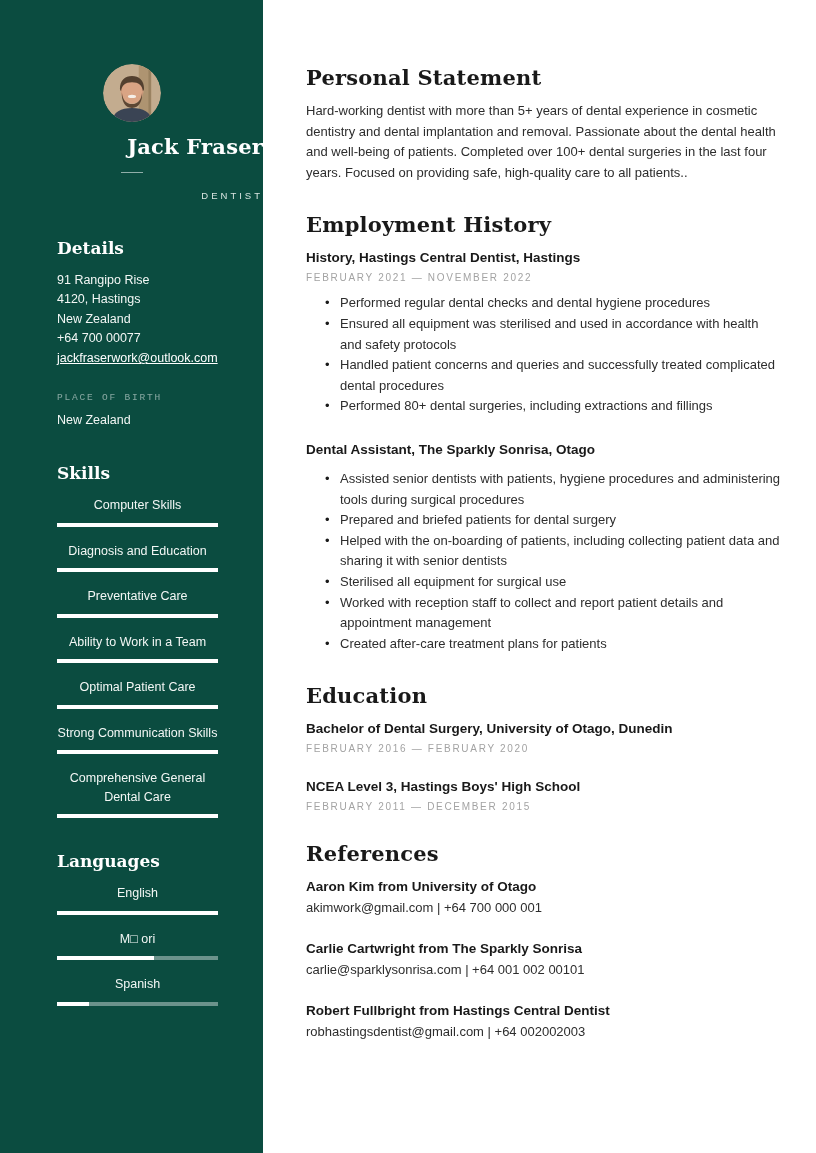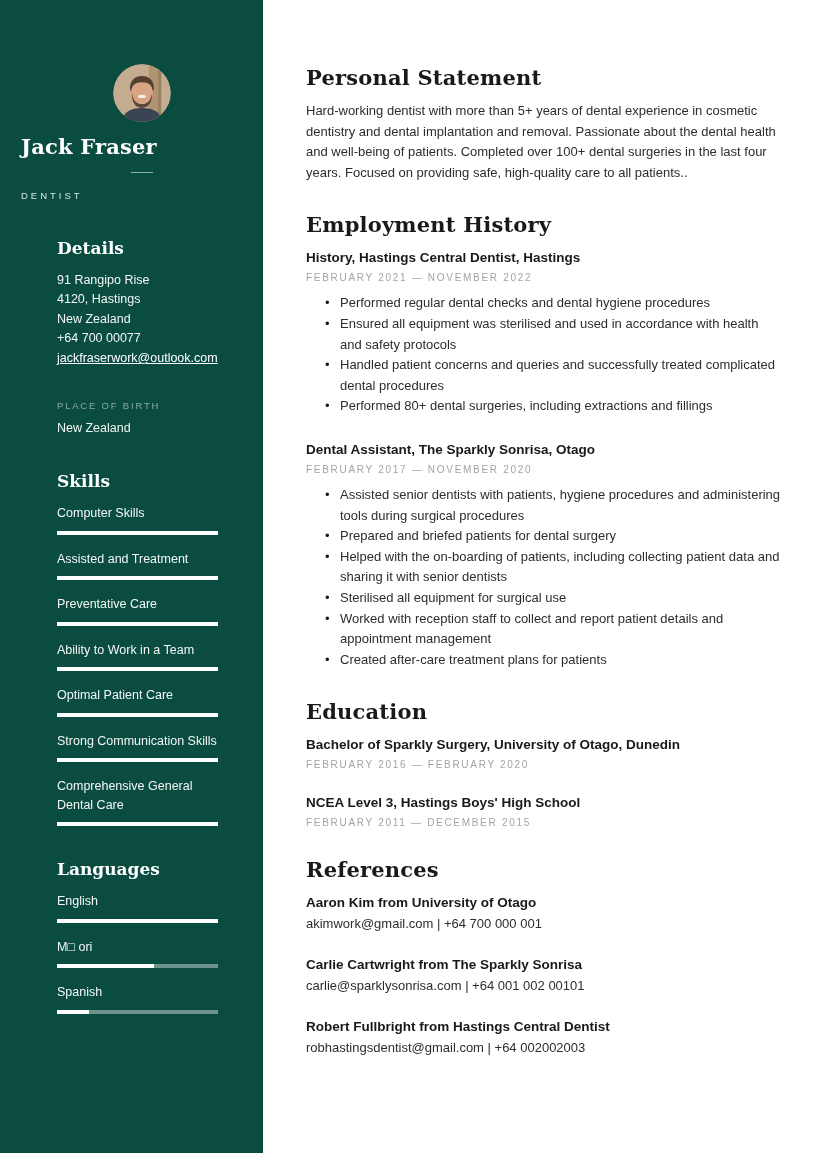--- a/index.html
+++ b/index.html
@@ -6,45 +6,45 @@
   html, body { margin: 0; padding: 0; background: #ffffff; }
   body { font-family: "Liberation Sans", sans-serif; }
   .page { width: 816px; height: 1153px; display: flex; background: #ffffff; overflow: hidden; }
 
   
   .sidebar {
     width: 263px; flex: 0 0 263px; height: 1153px;
     background: #0b4c40; color: #f3f7f5;
     padding: 64px 45px 40px 57px;
   }
-  .side-header { margin: 0 -45px 0 -57px; text-align: left; padding-left: 21px; }
+  .side-header { margin: 0 -45px 0 -57px; text-align: right; }
   .photo-wrap { width: 58px; height: 58px; margin: 0 auto; border-radius: 50%; overflow: hidden; }
   .side-name {
     font-family: "DejaVu Serif", serif; font-weight: 700;
     font-size: 21px; color: #ffffff; margin-top: 12px; letter-spacing: .2px;
   }
   .name-divider { width: 22px; height: 1px; background: rgba(255,255,255,.55); margin: 13px auto 0; }
   .side-role {
     margin-top: 17px; font-size: 9.5px; letter-spacing: 3px;
     color: #d9e5e1; font-weight: 400;
   }
   .sidebar-heading {
     font-family: "DejaVu Serif", serif; font-size: 17px; font-weight: 700;
     color: #ffffff; margin: 0 0 13px;
   }
   .side-section-details { margin-top: 37px; }
   .detail-line { font-size: 12.5px; line-height: 19.3px; color: #f3f7f5; }
   .email-link { color: #ffffff; text-decoration: underline; font-size: 12.5px; line-height: 19.3px; display: inline-block; }
-  .pob-label { margin-top: 32px; font-size: 9.5px; letter-spacing: 1.8px; color: rgba(255,255,255,.5); }
+  .pob-label { margin-top: 24px; font-size: 9.5px; letter-spacing: 1.8px; color: rgba(255,255,255,.5); font-family: Liberation Mono, monospace; }
   .pob-value { margin-top: 10px; font-size: 12.5px; }
 
   .side-section-skills { margin-top: 36px; }
   .side-section-langs { margin-top: 33px; }
   .meter-item { margin-bottom: 15px; }
-  .meter-label { font-size: 12.5px; margin-bottom: 8px; line-height: 18.5px; }
+  .meter-label { font-size: 12.5px; margin-bottom: 8px; line-height: 18.5px; text-align: center; }
   .meter-track { height: 4px; background: rgba(255,255,255,.40); }
   .meter-fill { height: 4px; background: #ffffff; }
 
   
   .main { flex: 1; padding: 56px 34px 40px 43px; color: #2d2d2d; margin-top: 9px; }
   .section-heading {
     font-family: "DejaVu Serif", serif; font-size: 21px; font-weight: 700;
     color: #191919; margin: 0 0 11px; letter-spacing: .2px;
   }
   .section { margin-bottom: 29px; }
@@ -118,21 +118,21 @@
       <div>
 
           <div class="meter-item">
             <div class="meter-label">Computer Skills</div>
             <div class="meter-track">
               <div class="meter-fill" style="width: 100%;"></div>
             </div>
           </div>
 
           <div class="meter-item">
-            <div class="meter-label">Assisted and Treatment</div>
+            <div class="meter-label">Diagnosis and Education</div>
             <div class="meter-track">
               <div class="meter-fill" style="width: 100%;"></div>
             </div>
           </div>
 
           <div class="meter-item">
             <div class="meter-label">Preventative Care</div>
             <div class="meter-track">
               <div class="meter-fill" style="width: 100%;"></div>
             </div>
@@ -218,21 +218,20 @@
 
             <li>Handled patient concerns and queries and successfully treated complicated dental procedures</li>
 
             <li>Performed 80+ dental surgeries, including extractions and fillings</li>
 
           </ul>
       </div>
 
       <div class="job">
         <div class="item-title">Dental Assistant, The Sparkly Sonrisa, Otago</div>
-        <div class="item-dates">FEBRUARY 2017 — NOVEMBER 2020</div>
         <ul class="bullets">
 
             <li>Assisted senior dentists with patients, hygiene procedures and administering tools during surgical procedures</li>
 
             <li>Prepared and briefed patients for dental surgery</li>
 
             <li>Helped with the on-boarding of patients, including collecting patient data and sharing it with senior dentists</li>
 
             <li>Sterilised all equipment for surgical use</li>
 
@@ -241,21 +240,21 @@
             <li>Created after-care treatment plans for patients</li>
           </ul>
       </div>
     </section>
 
     <section class="section">
       <h1 class="section-heading">Education</h1>
       <div>
 
           <div class="edu-item">
-            <div class="item-title">Bachelor of Sparkly Surgery, University of Otago, Dunedin</div>
+            <div class="item-title">Bachelor of Dental Surgery, University of Otago, Dunedin</div>
             <div class="item-dates">FEBRUARY 2016 — FEBRUARY 2020</div>
           </div>
 
           <div class="edu-item">
             <div class="item-title">NCEA Level 3, Hastings Boys' High School</div>
             <div class="item-dates">FEBRUARY 2011 — DECEMBER 2015</div>
           </div>
         </div>
     </section>
 

